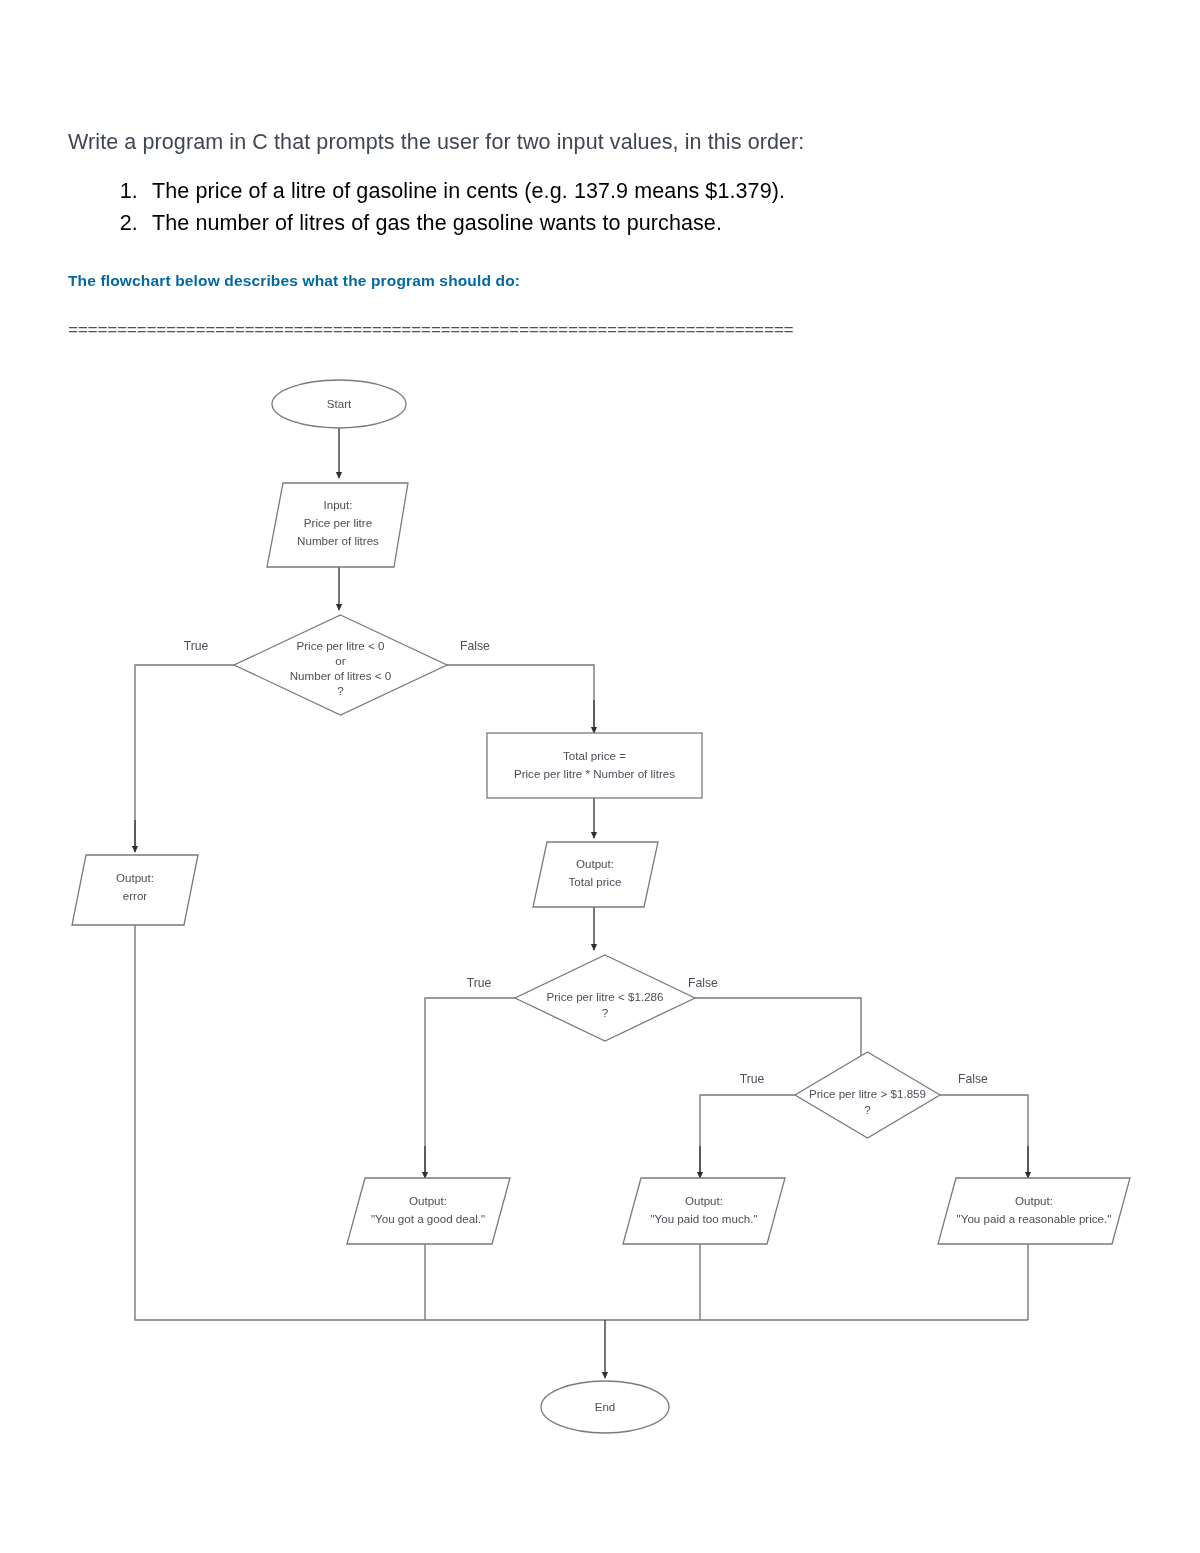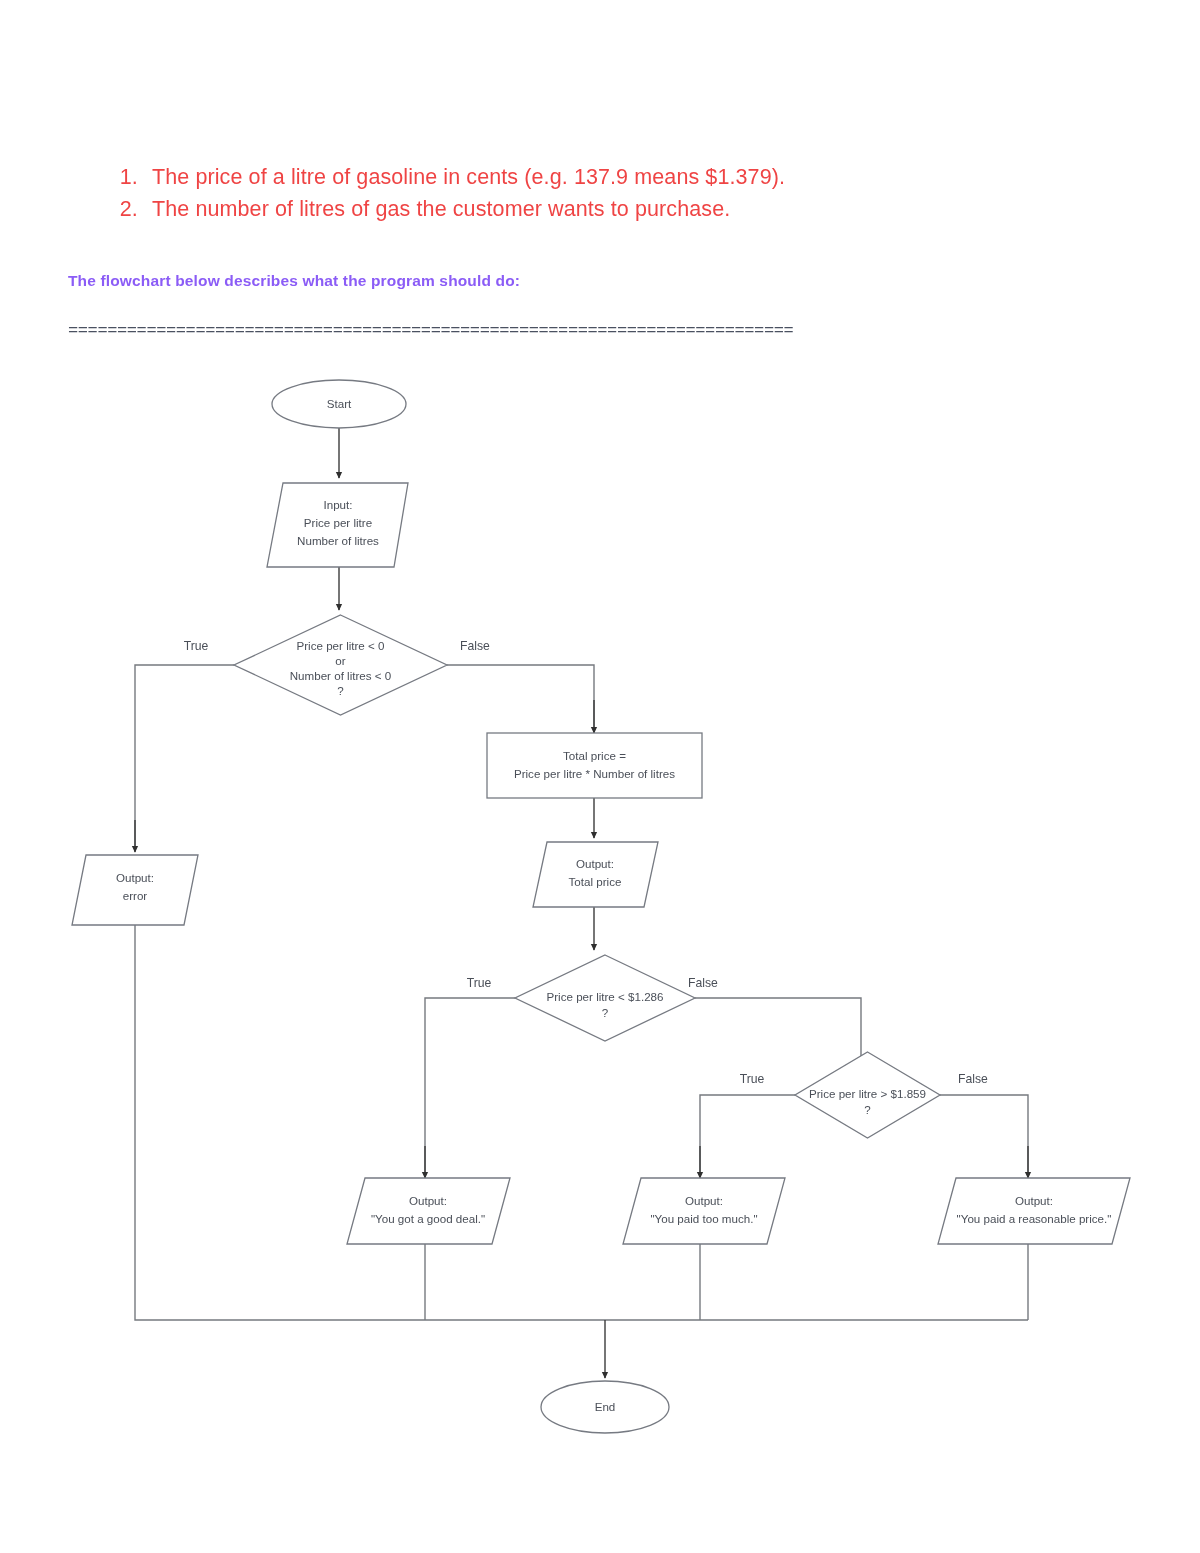--- a/index.html
+++ b/index.html
@@ -27,38 +27,38 @@
     width: 1060px;
   }
   .intro {
     font-size: 21.5px;
     line-height: 1.35;
     color: #3f4653;
     letter-spacing: 0.1px;
     margin: 0;
   }
   ol.req-list {
-    margin: 34px 0 0 0;
+    margin: 19px 0 0 0;
     padding-left: 76px;
     font-size: 21.5px;
     line-height: 1.45;
-    color: #ef4444;
+    color: #000000;
     letter-spacing: 0.1px;
   }
   ol.req-list li {
     padding-left: 8px;
     margin-bottom: 1px;
   }
   .subhead {
     position: absolute;
     left: 68px;
     top: 272px;
     font-size: 15.5px;
     font-weight: bold;
-    color: #8b5cf6;
+    color: #0369a1;
     letter-spacing: 0.15px;
     white-space: nowrap;
   }
   .rule {
     position: absolute;
     left: 68px;
     top: 322px;
     width: 1068px;
     font-family: "Liberation Mono", monospace;
     font-size: 17px;
@@ -107,23 +107,24 @@
     fill: #4a4f58;
     text-anchor: middle;
   }
 </style>
 </head>
 <body>
 
 <div class="page">
 
   <div class="prose">
+    <p class="intro">Write a program in C that prompts the user for two input values, in this order:</p>
     <ol class="req-list">
       <li>The price of a litre of gasoline in cents (e.g. 137.9 means $1.379).</li>
-      <li>The number of litres of gas the customer wants to purchase.</li>
+      <li>The number of litres of gas the gasoline wants to purchase.</li>
     </ol>
   </div>
 
   <div class="subhead">The flowchart below describes what the program should do:</div>
 
   <div class="rule">==========================================================================</div>
 
   <div class="chart-wrap">
     <svg class="flow" width="1200" height="1100" viewBox="0 0 1200 1100" xmlns="http://www.w3.org/2000/svg">
       <defs>

